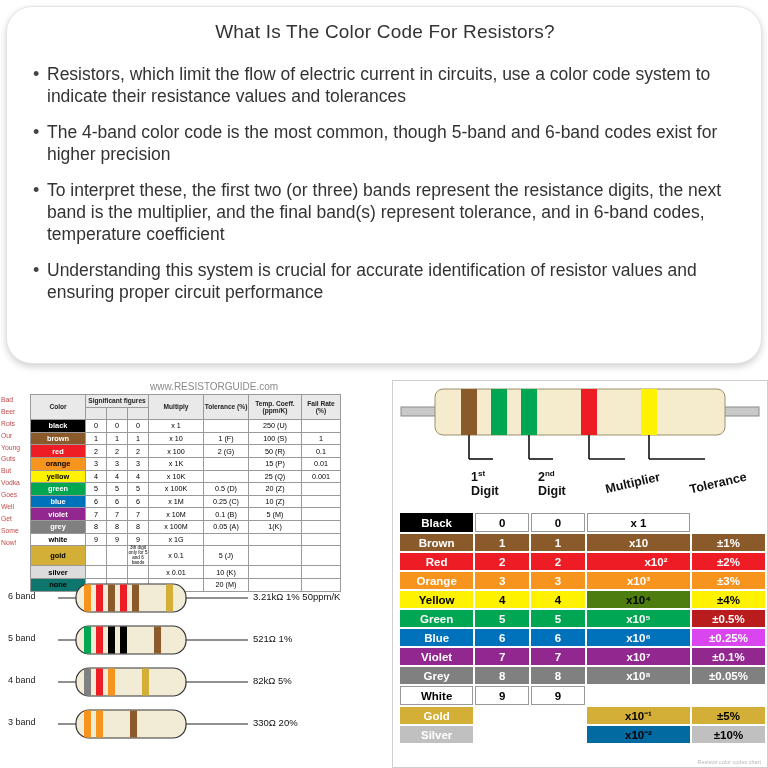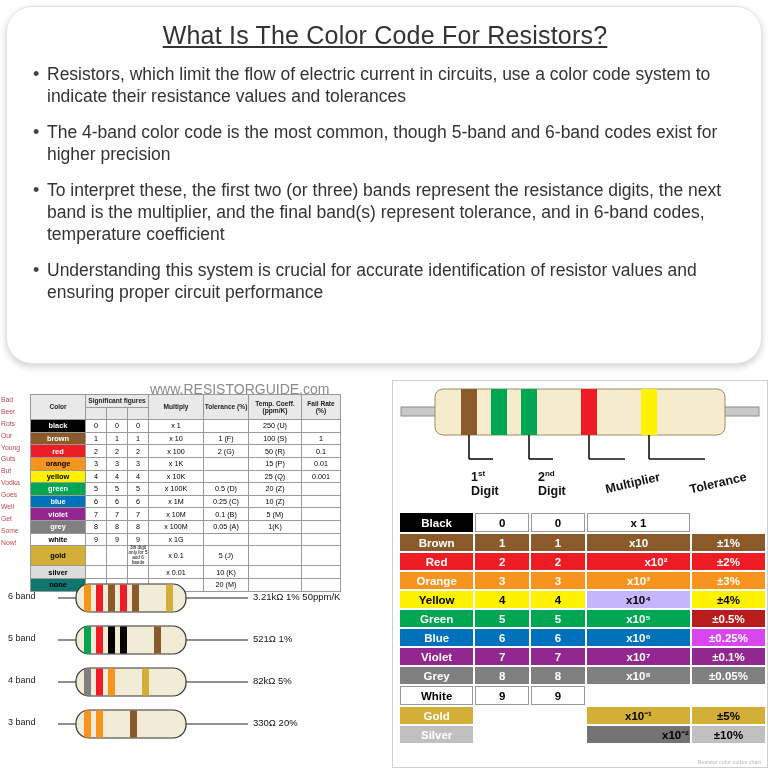--- a/index.html
+++ b/index.html
@@ -1,29 +1,29 @@
 <!DOCTYPE html>
 <html><head>
 <meta charset="utf-8">
 <style>
   html,body{margin:0;padding:0;}
   body{width:768px;height:768px;background:#ffffff;font-family:"Liberation Sans",sans-serif;overflow:hidden;}
   .page{position:relative;width:768px;height:768px;}
 
   
   .card{position:absolute;left:6px;top:6px;width:756px;height:358px;background:#ffffff;border:1px solid #e3e3e3;border-radius:26px;box-shadow:0 3px 7px rgba(0,0,0,.18);box-sizing:border-box;}
-  .title{position:absolute;left:0;top:14px;width:756px;text-align:center;font-size:25px;color:#333;font-weight:normal;letter-spacing:.2px;text-decoration:underline;}
+  .title{position:absolute;left:0;top:14px;width:756px;text-align:center;font-size:19px;color:#333;font-weight:normal;letter-spacing:.2px;}
   .bullets{position:absolute;left:26px;top:56px;width:710px;}
   .bullet{display:flex;align-items:flex-start;margin-bottom:14px;}
   .bullet .dot{flex:0 0 14px;color:#444;font-size:18px;line-height:22px;}
   .bullet .txt{font-size:17.5px;line-height:22px;color:#333;}
 
   
   .leftblock{position:absolute;left:0;top:378px;width:388px;height:390px;}
-  .wmtop{position:absolute;left:150px;top:3px;font-size:14px;color:#8a8a8a;}
+  .wmtop{position:absolute;left:150px;top:3px;font-size:10px;color:#8a8a8a;}
   table.codes{position:absolute;left:30px;top:16px;border-collapse:collapse;font-size:7.2px;font-family:"Liberation Sans",sans-serif;}
   table.codes td,table.codes th{border:1px solid #9a9a9a;padding:0;text-align:center;vertical-align:middle;height:11.6px;}
   table.codes th{background:#e9e9e9;font-weight:bold;font-size:6.6px;line-height:7.4px;color:#222;}
   .ccol{width:54px;}
   .sig{width:20px;}
   .mulc{width:54px;}
   .tolc{width:44px;}
   .tmpc{width:52px;}
   .failc{width:38px;}
   .colname{font-weight:bold;font-size:7.4px;}
@@ -343,21 +343,21 @@
             <td class="cname" style="background: rgb(247, 148, 30); color: rgb(255, 255, 255);">Orange</td>
             <td class="cd" style="background: rgb(247, 148, 30); color: rgb(255, 255, 255);">3</td>
             <td class="cd" style="background: rgb(247, 148, 30); color: rgb(255, 255, 255);">3</td>
             <td class="cm" style="background: rgb(247, 148, 30); color: rgb(255, 255, 255);">x10³</td>
             <td class="ct" style="background: rgb(247, 148, 30); color: rgb(255, 255, 255);">±3%</td>
           </tr>
           <tr>
             <td class="cname" style="background: rgb(255, 242, 0); color: rgb(0, 0, 0);">Yellow</td>
             <td class="cd" style="background: rgb(255, 242, 0); color: rgb(0, 0, 0);">4</td>
             <td class="cd" style="background: rgb(255, 242, 0); color: rgb(0, 0, 0);">4</td>
-            <td class="cm" style="background: #c4b5fd; color: rgb(0, 0, 0);">x10⁴</td>
+            <td class="cm" style="background: #4d7c0f; color: rgb(0, 0, 0);">x10⁴</td>
             <td class="ct" style="background: rgb(255, 242, 0); color: rgb(0, 0, 0);">±4%</td>
           </tr>
           <tr>
             <td class="cname" style="background: rgb(0, 166, 81); color: rgb(255, 255, 255);">Green</td>
             <td class="cd" style="background: rgb(0, 166, 81); color: rgb(255, 255, 255);">5</td>
             <td class="cd" style="background: rgb(0, 166, 81); color: rgb(255, 255, 255);">5</td>
             <td class="cm" style="background: rgb(0, 166, 81); color: rgb(255, 255, 255);">x10⁵</td>
             <td class="ct" style="background: #b91c1c; color: rgb(255, 255, 255);">±0.5%</td>
           </tr>
           <tr>
@@ -392,21 +392,21 @@
             <td class="cname" style="background: rgb(212, 175, 55); color: rgb(255, 255, 255);">Gold</td>
             <td class="cd" style="background: rgb(255, 255, 255); color: rgb(0, 0, 0);"></td>
             <td class="cd" style="background: rgb(255, 255, 255); color: rgb(0, 0, 0);"></td>
             <td class="cm" style="background: rgb(212, 175, 55); color: rgb(0, 0, 0);">x10⁻¹</td>
             <td class="ct" style="background: rgb(212, 175, 55); color: rgb(0, 0, 0);">±5%</td>
           </tr>
           <tr>
             <td class="cname" style="background: rgb(192, 192, 192); color: rgb(255, 255, 255);">Silver</td>
             <td class="cd" style="background: rgb(255, 255, 255); color: rgb(0, 0, 0);"></td>
             <td class="cd" style="background: rgb(255, 255, 255); color: rgb(0, 0, 0);"></td>
-            <td class="cm" style="background: #737373; color: rgb(0, 0, 0); text-align: right;">x10⁻²</td>
+            <td class="cm" style="background: #0369a1; color: rgb(0, 0, 0);">x10⁻²</td>
             <td class="ct" style="background: rgb(192, 192, 192); color: rgb(0, 0, 0);">±10%</td>
           </tr>
         </tbody>
       </table>
     <div class="wmr">Resistor color codes chart</div>
   </div>
 
 </div>
 
 </body></html>

